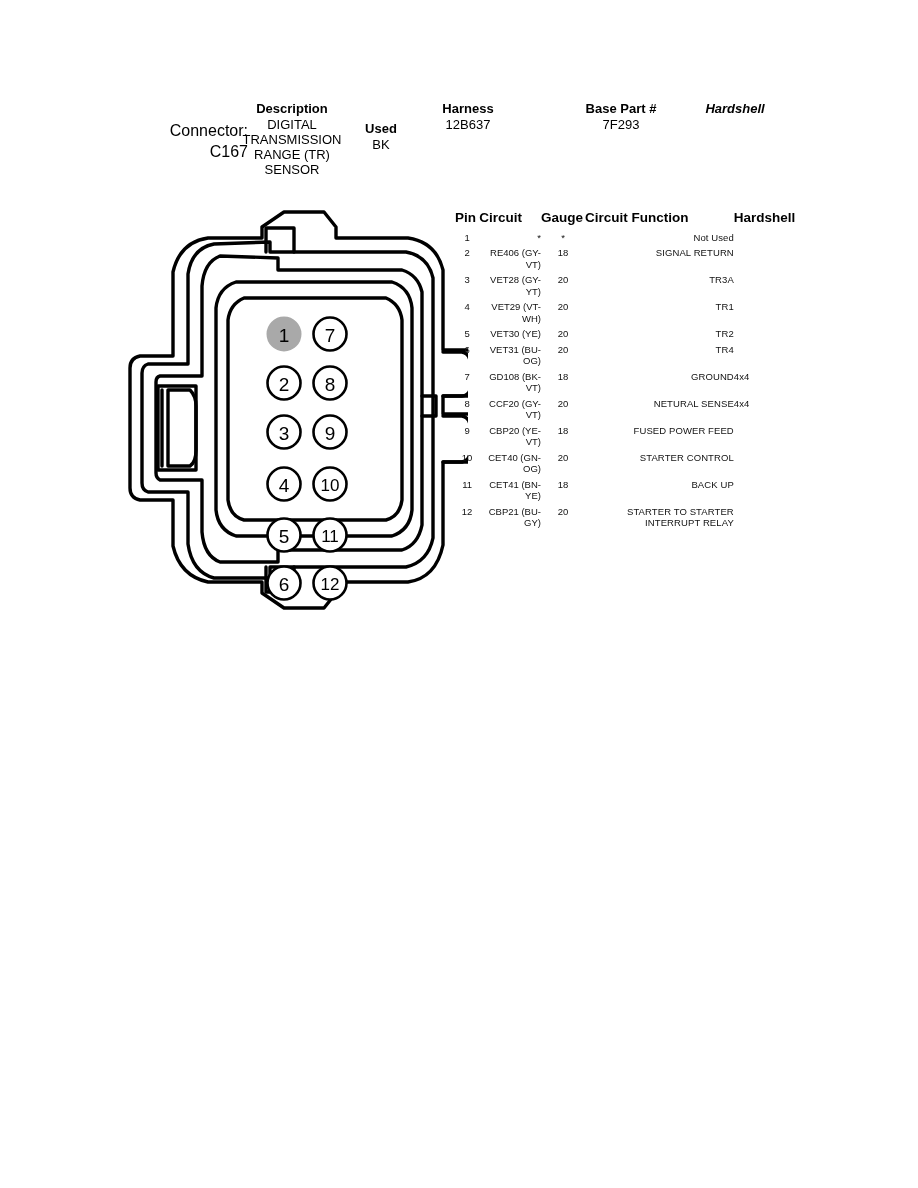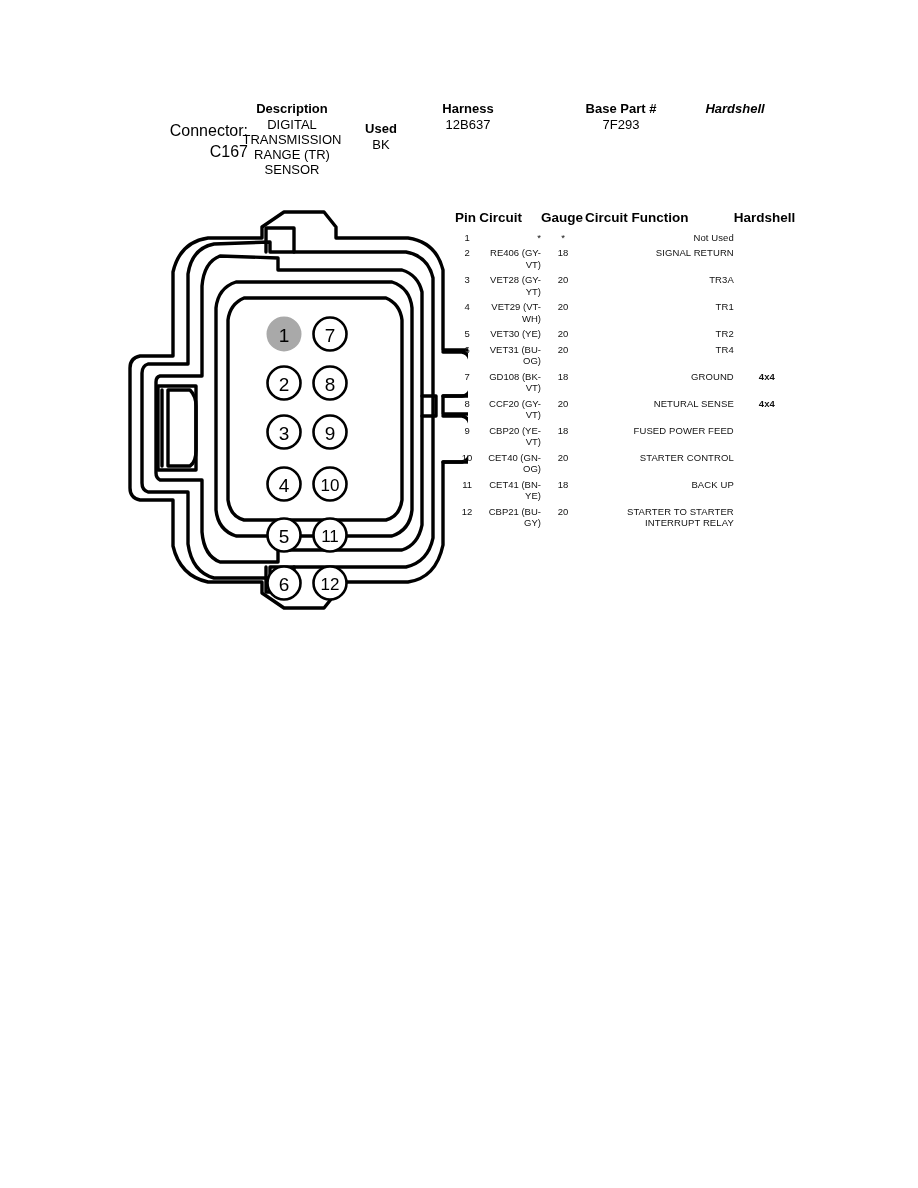--- a/index.html
+++ b/index.html
@@ -90,21 +90,21 @@
     font-size: 9.5px;
     line-height: 11.5px;
     vertical-align: top;
     padding: 1.5px 0 2.5px 0;
     color: #111;
   }
   th.c-pin, td.c-pin       { width: 22px;  text-align: center; }
   th.c-circuit, td.c-circuit { width: 56px;  text-align: right; padding-right: 2px; margin-top: 17px; }
   th.c-gauge, td.c-gauge   { width: 40px;  text-align: center; }
   th.c-func, td.c-func     { width: 135px; text-align: right; padding-left: 6px; }
-  th.c-qual, td.c-qual     { width: 60px;  text-align: center; padding-left: 10px; font-weight: bold; }
+  th.c-qual, td.c-qual     { width: 60px;  text-align: left; padding-left: 10px; }
   td.c-func, td.c-qual { letter-spacing: 0.1px; }
 </style>
 </head>
 <body>
 
 <div id="header-block">
 
   <div id="connector-title">
     <div>Connector:</div>
     <div>C167</div>

